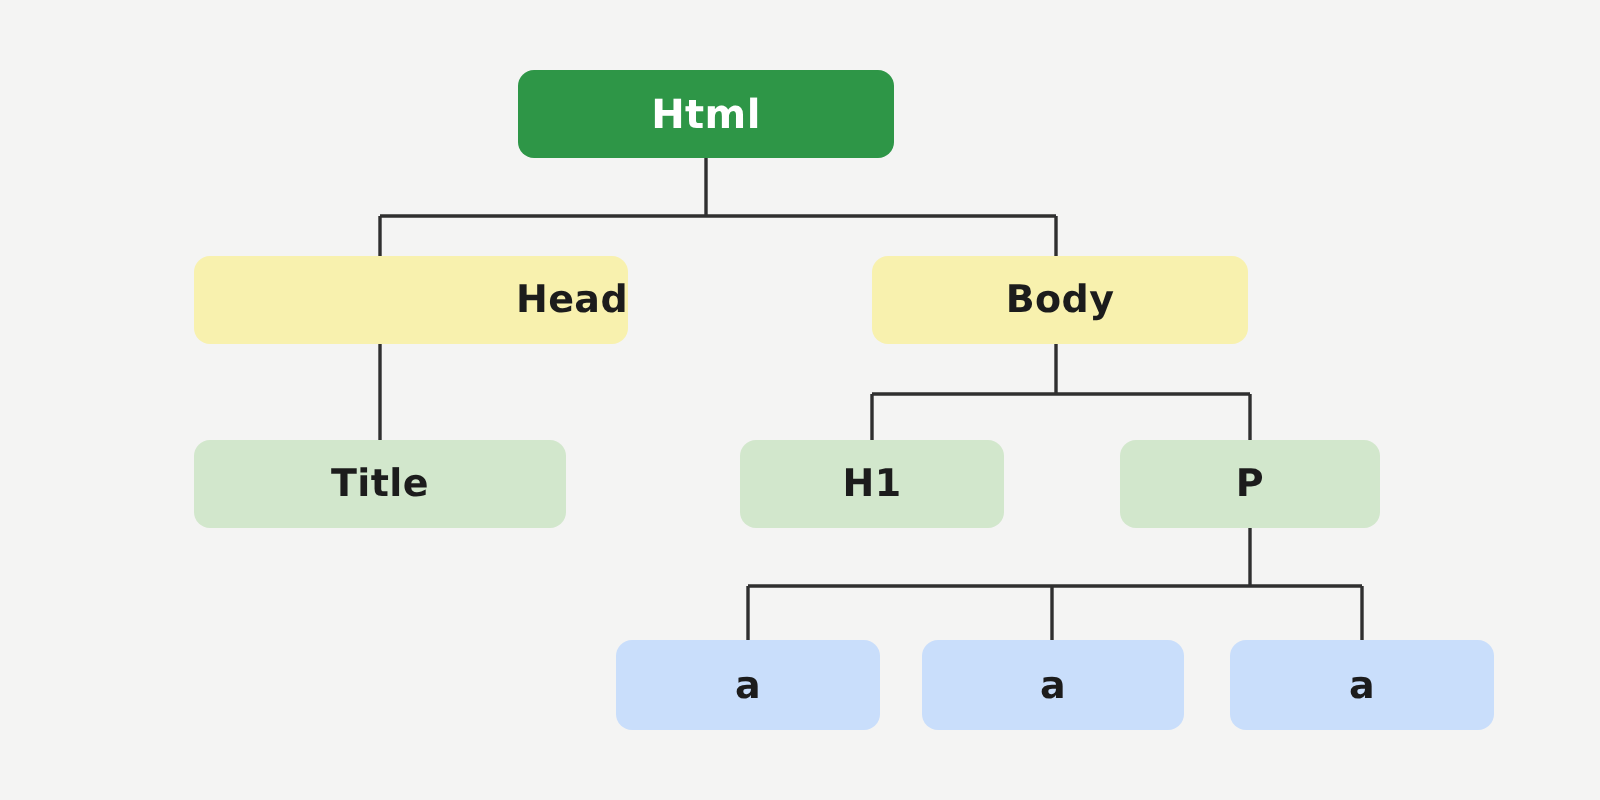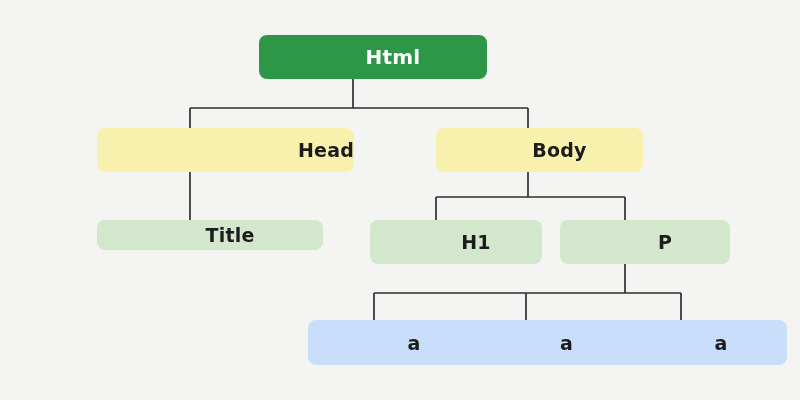--- a/index.html
+++ b/index.html
@@ -32,36 +32,35 @@
   .node {
     position: absolute;
     display: flex;
     align-items: center;
     justify-content: center;
     border-radius: 8px;
     font-weight: bold;
     font-size: 19px;
     color: var(--node-text, #1c1c1c);
     letter-spacing: 0.2px;
-    padding-left: 40px;
   }
   .lvl-root {
     background: var(--root-fill, #2e9647);
     color: var(--root-text, #ffffff);
     font-size: 20px;
   }
   .lvl-1 { background: var(--level1-fill, #f8f1ae); }
   .lvl-2 { background: var(--level2-fill, #d2e7cc); }
   .lvl-3 { background: var(--level3-fill, #c9defb); }
 
   
   .n-html  { left: 259px; top: 35px;  width: 188px; height: 44px; }
   .n-head  { left: 97px;  top: 128px; width: 217px; height: 44px; justify-content: flex-end; }
-  .n-body  { left: 436px; top: 128px; width: 167px; height: 44px; }
-  .n-title { left: 97px;  top: 220px; width: 186px; height: 30px; }
+  .n-body  { left: 436px; top: 128px; width: 188px; height: 44px; }
+  .n-title { left: 97px;  top: 220px; width: 186px; height: 44px; }
   .n-h1    { left: 370px; top: 220px; width: 132px; height: 44px; text-align: center; }
   .n-p     { left: 560px; top: 220px; width: 130px; height: 44px; }
   .n-a1    { left: 308px; top: 320px; width: 132px; height: 45px; }
   .n-a2    { left: 461px; top: 320px; width: 131px; height: 45px; }
   .n-a3    { left: 615px; top: 320px; width: 132px; height: 45px; }
 </style>
 </head>
 <body>
 
 <div class="canvas">

